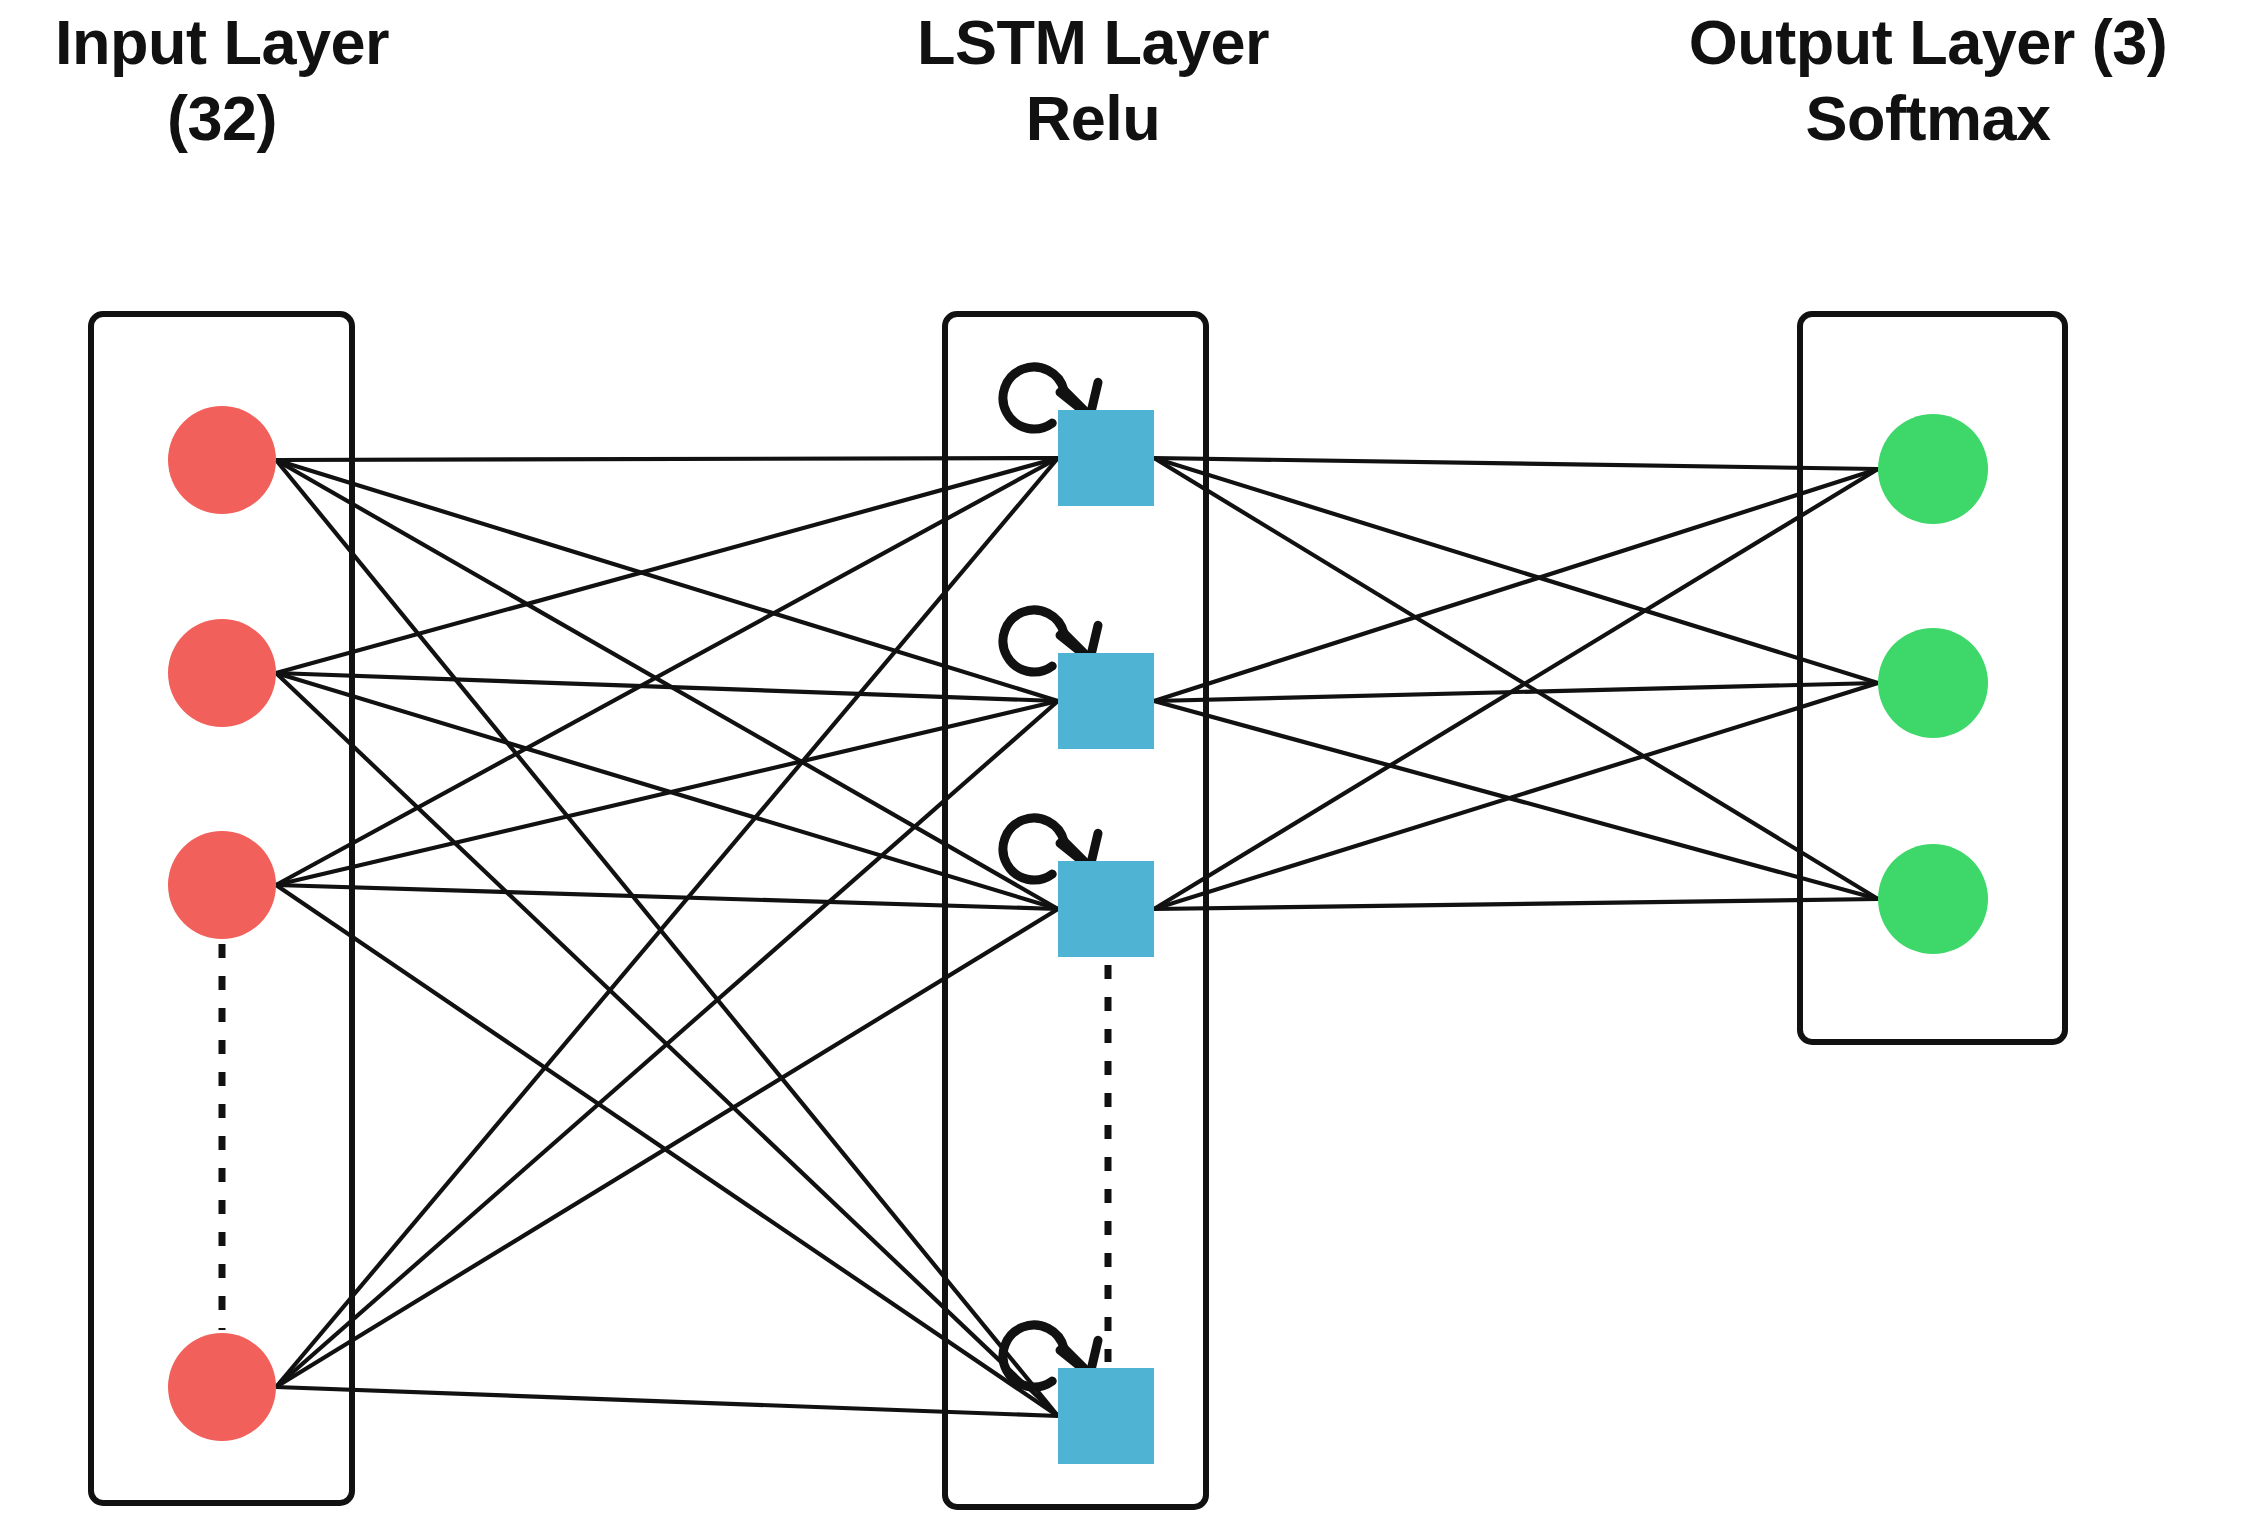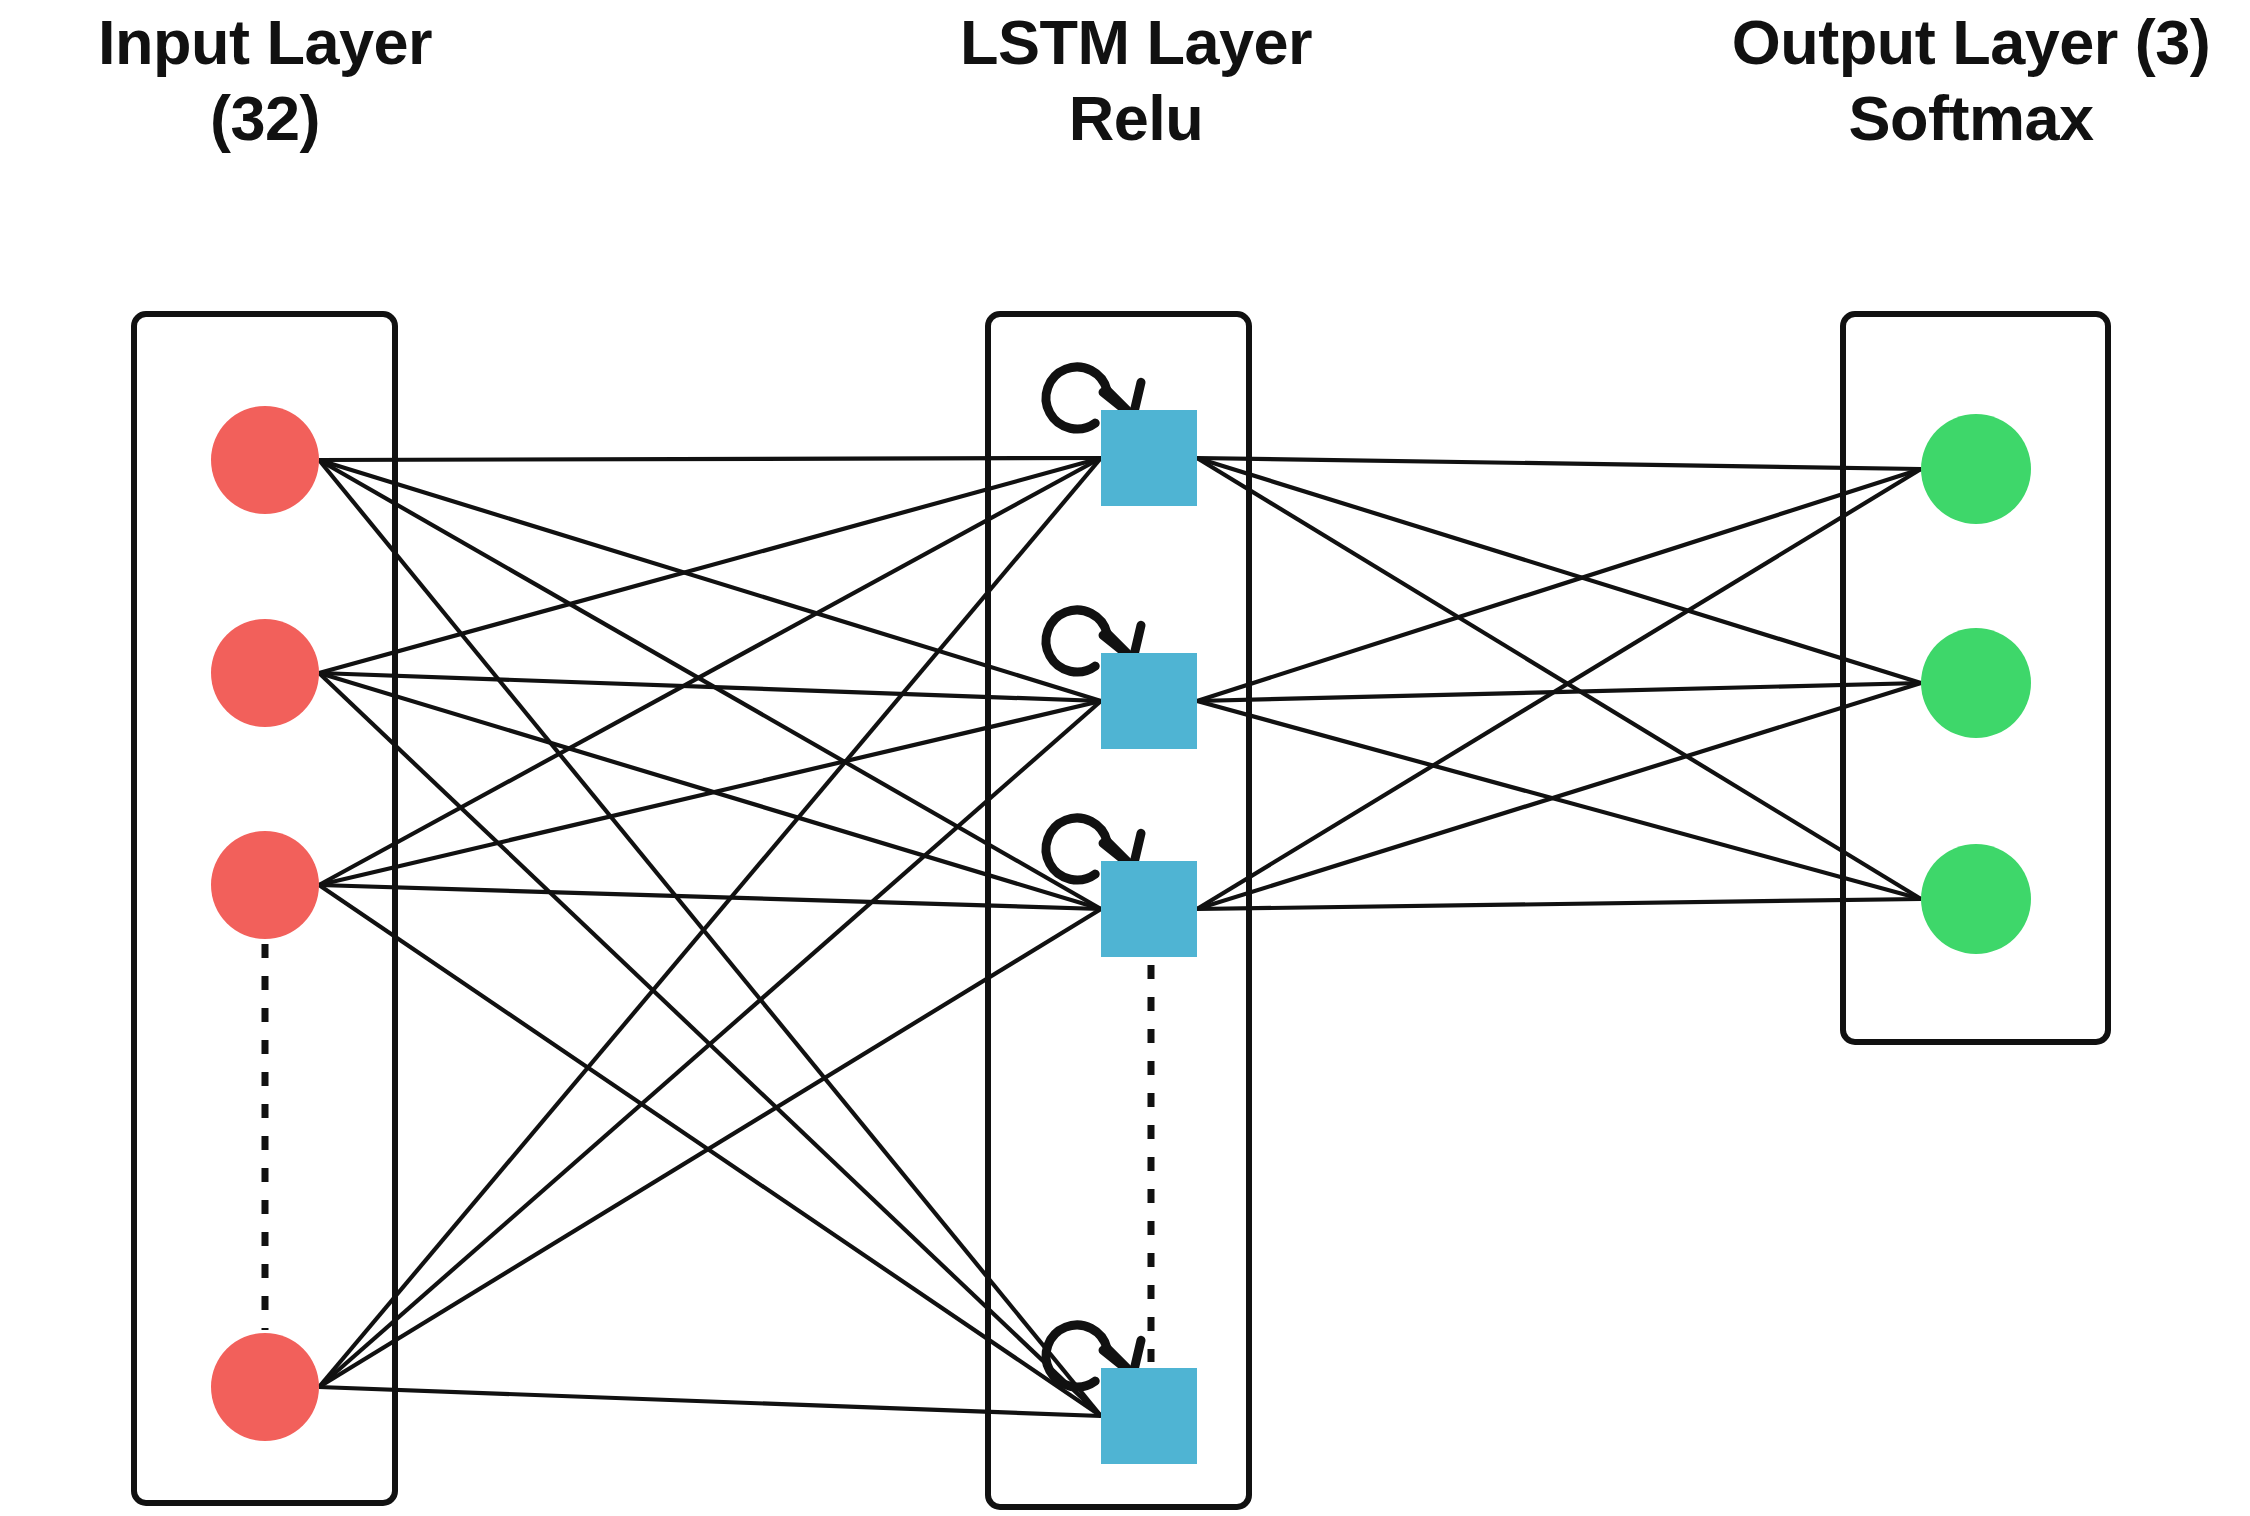--- a/index.html
+++ b/index.html
@@ -12,21 +12,20 @@
     width: 2250px;
     height: 1516px;
     font-family: "Liberation Sans", sans-serif;
     overflow: hidden;
     position: relative;
   }
   #diagram-root {
     position: relative;
     width: 2037px;
     height: 1516px;
-    padding-left: 43px;
   }
   svg.diagram {
     display: block;
     width: 2250px;
     height: 1516px;
   }
   .layer-title {
     font-family: "Liberation Sans", sans-serif;
     font-weight: bold;
     font-size: 63px;

